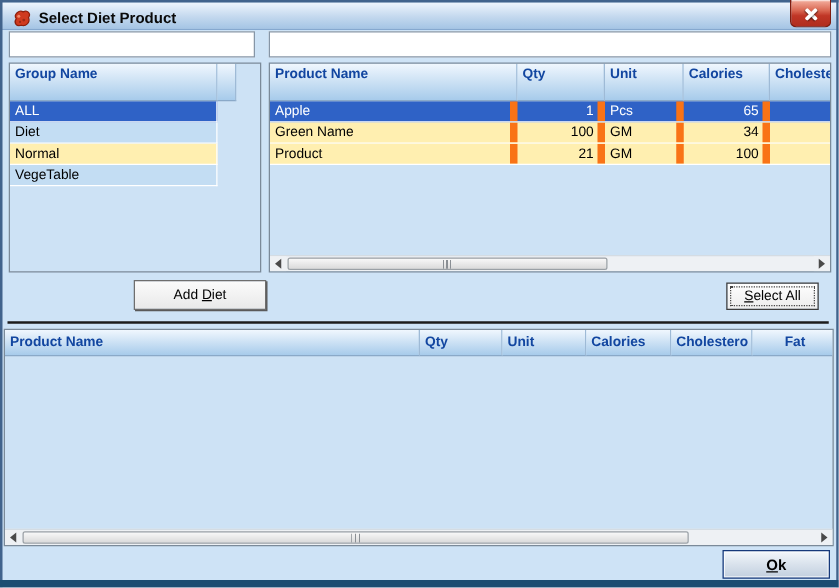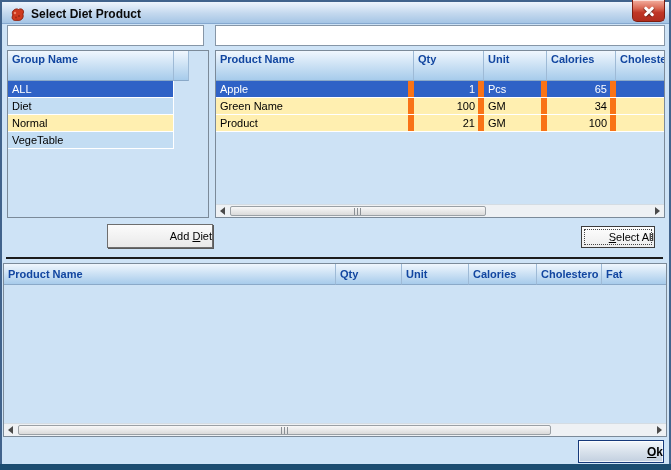--- a/index.html
+++ b/index.html
@@ -53,34 +53,34 @@
   .row-blue{background:#c3ddf3;}
 
   .left-grid .grid-row{width:166px;border-right:1px solid #fff;}
   .left-grid .cell{width:165px;}
 
   
   .w-group{width:166px;}
   
   .w-pn{width:198px;} .w-qty{width:70px;} .w-unit{width:63px;} .w-cal{width:69px;} .w-chol{flex:1 1 auto;border-right:none;}
   
-  .b-pn{width:332px;} .b-qty{width:66px;} .b-unit{width:67px;} .b-cal{width:68px;} .b-chol{width:65px;} .b-fat{flex:1 1 auto;border-right:none;}
+  .b-pn{width:332px;} .b-qty{width:66px;} .b-unit{width:67px;} .b-cal{width:68px;} .b-chol{width:65px;} .b-fat{flex:1 1 auto;border-right:none;text-align:center;}
 
   
   .hscroll{position:absolute;left:0;right:0;bottom:0;height:13px;background:#eef1f4;border-top:1px solid #d4dce3;}
   .sb-arrow{position:absolute;top:0;width:13px;height:12px;background:#eef1f4;display:flex;align-items:center;justify-content:center;cursor:pointer;}
   .sb-left{left:0;} .sb-right{right:0;}
   .tri{width:0;height:0;border-style:solid;}
   .tri-left{border-width:4px 5px 4px 0;border-color:transparent #4a4a4a transparent transparent;}
   .tri-right{border-width:4px 0 4px 5px;border-color:transparent transparent transparent #4a4a4a;}
   .sb-thumb{position:absolute;top:1px;height:10px;background:linear-gradient(#f8f8f8,#dadada);border:1px solid #9aa0a5;border-radius:2px;cursor:pointer;display:flex;align-items:center;justify-content:center;}
   .grip{width:8px;height:7px;background:repeating-linear-gradient(90deg,#8a8f94 0 1px,transparent 1px 3px);}
 
   
-  .btn{position:absolute;display:flex;align-items:center;justify-content:flex-end;cursor:pointer;font-size:11px;white-space:pre;}
+  .btn{position:absolute;display:flex;align-items:center;justify-content:center;cursor:pointer;font-size:11px;white-space:pre;}
   .mn{text-decoration:underline;}
   .btn-add{left:107px;top:224px;width:106px;height:24px;background:linear-gradient(#fbfbfb,#e9e9e9);
     border:1px solid #6e6e6e;box-shadow:1px 1px 0 #5a5a5a;}
   .btn-selectall{left:581px;top:226px;width:74px;height:22px;background:linear-gradient(#fefefe,#ededed);
     border:1px solid #3c3c3c;outline:1px dotted #444;outline-offset:-4px;}
   .btn-ok{left:578px;top:440px;width:86px;height:23px;font-size:12px;font-weight:bold;
     background:linear-gradient(#f3f7fb,#d9e2ec 50%,#c2cfdf);
     border:1px solid #16397a;box-shadow:inset 0 0 0 1px rgba(255,255,255,.75);}
 
   .divider{position:absolute;left:6px;top:257px;width:657px;height:2px;background:#1c1c1c;}

